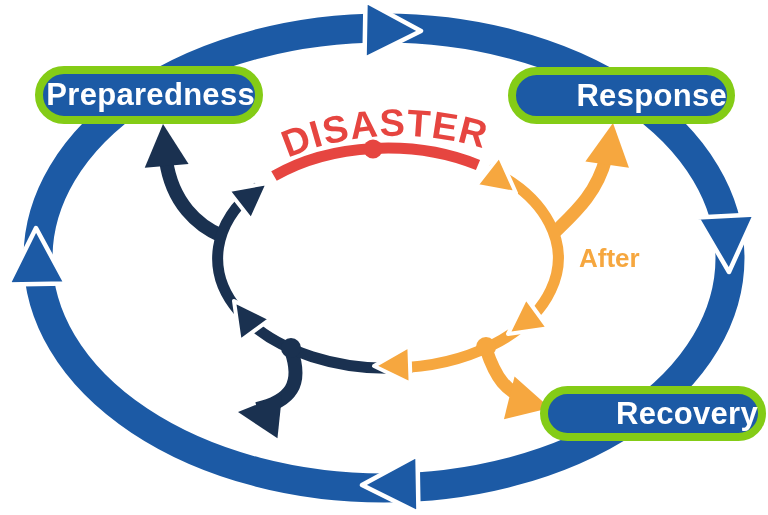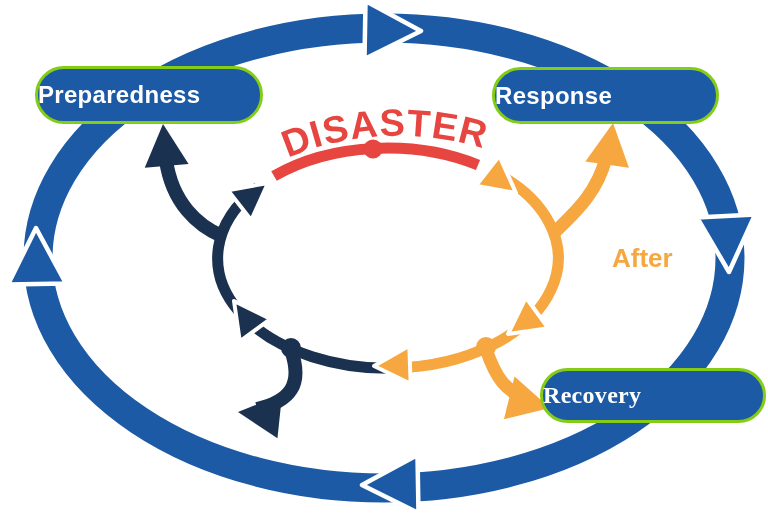--- a/index.html
+++ b/index.html
@@ -26,31 +26,31 @@
   .ah-orange{fill:var(--orange);}
   .dot-red{fill:var(--red);}
   .dot-navy{fill:var(--navy);}
   .dot-orange{fill:var(--orange);}
   .disaster-text{
     fill:var(--red);font-weight:700;font-size:38px;letter-spacing:1px;
     font-family:"Liberation Sans",sans-serif;
   }
   .pill{
     position:absolute;box-sizing:border-box;
-    display:flex;align-items:center;justify-content:flex-start;
-    background:var(--blue);border:3px solid #84cc16;border-radius:999px;
-    color:var(--label);font-weight:700;font-size:24px;letter-spacing:.3px;
+    display:flex;align-items:center;justify-content:flex-end;
+    background:var(--blue);border:8px solid #84cc16;border-radius:999px;
+    color:var(--label);font-weight:700;font-size:31px;letter-spacing:.3px;
     white-space:nowrap;
   }
   #pill-preparedness{left:35px;top:66px;width:228px;height:58px;}
-  #pill-response{left:492px;top:67px;width:227px;height:57px;}
+  #pill-response{left:508px;top:67px;width:227px;height:57px;}
   #pill-mitigation{left:3px;top:391px;width:229px;height:55px;}
-  #pill-recovery{left:540px;top:368px;width:226px;height:55px;font-family:Liberation Serif, serif;}
+  #pill-recovery{left:540px;top:386px;width:226px;height:55px;}
   .after-event{
-    position:absolute;left:612px;top:243px;
+    position:absolute;left:579px;top:243px;
     color:var(--orange);font-weight:700;font-size:26px;line-height:30px;
   }
 </style>
 </head>
 <body>
 
 <div id="stage">
 
   <svg id="cycle-svg" width="768" height="515" viewBox="0 0 768 515" aria-hidden="true">
 

